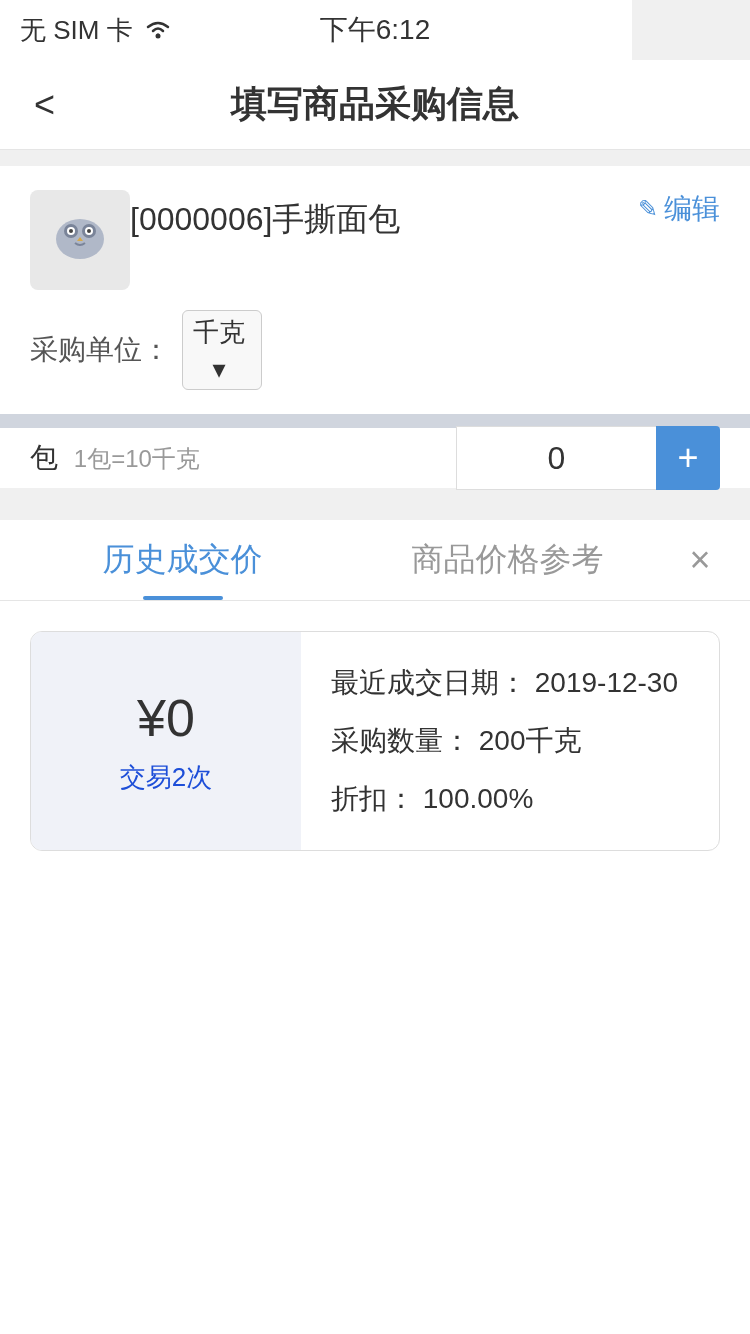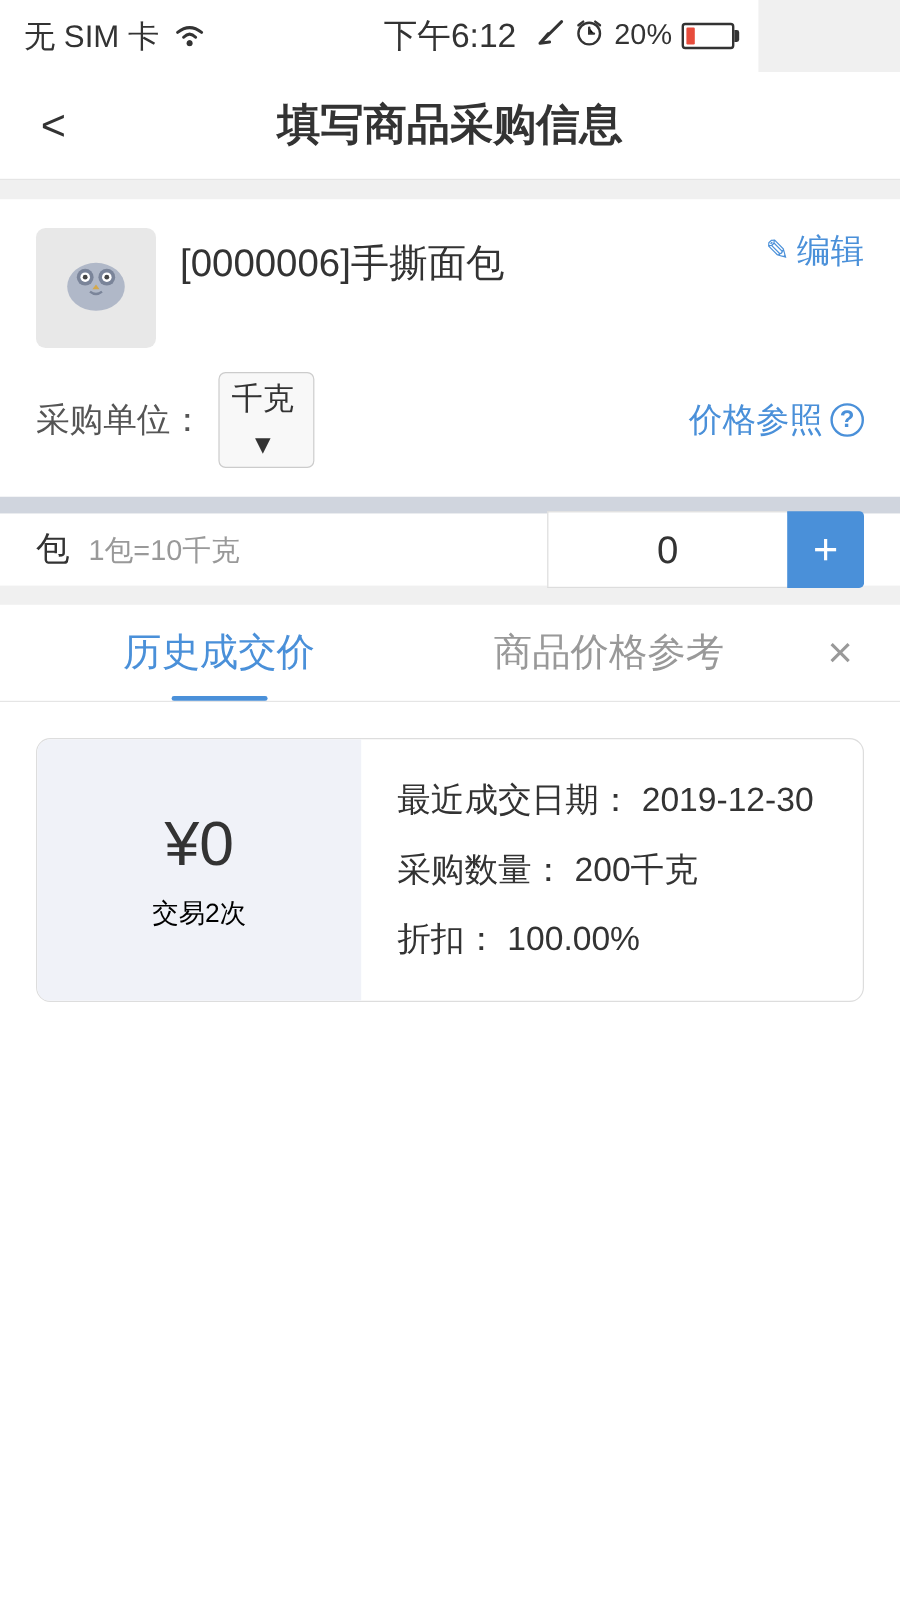--- a/index.html
+++ b/index.html
@@ -103,21 +103,20 @@
       padding: 24px 30px;
     }
     .product-header {
       display: flex;
       align-items: flex-start;
       justify-content: space-between;
     }
     .product-left {
       display: flex;
       align-items: flex-start;
-      gap: 20px;
     }
     .product-thumb {
       width: 100px;
       height: 100px;
       background: #e8e8e8;
       border-radius: 8px;
       display: flex;
       align-items: center;
       justify-content: center;
       flex-shrink: 0;
@@ -235,21 +234,21 @@
       display: flex;
       align-items: center;
       justify-content: center;
       cursor: pointer;
       border-radius: 0 4px 4px 0;
     }
 
     
     .tabs-panel {
       background: #fff;
-      margin-top: 16px;
+      margin-top: 32px;
     }
     .tabs-header {
       display: flex;
       align-items: center;
       border-bottom: 1px solid #e5e5e5;
       padding: 0 20px;
       position: relative;
     }
     .tab-item {
       flex: 1;
@@ -306,22 +305,22 @@
       justify-content: center;
       padding: 30px 20px;
       gap: 12px;
     }
     .history-price {
       font-size: 52px;
       color: #333;
       font-weight: 400;
     }
     .history-count {
-      font-size: 22px;
-      color: #000000;
+      font-size: 26px;
+      color: #1d4ed8;
     }
     .history-right {
       flex: 1;
       padding: 30px 30px;
       display: flex;
       flex-direction: column;
       gap: 16px;
       justify-content: center;
     }
     .history-detail-row {
@@ -346,39 +345,20 @@
     <span>
       <svg width="30" height="22" viewBox="0 0 30 22">
         <path d="M15 18 C15 18 15 18 15 18" stroke="#333" stroke-width="3" fill="none" stroke-linecap="round"></path>
         <path d="M10 14 Q15 9 20 14" stroke="#333" stroke-width="2.5" fill="none" stroke-linecap="round"></path>
         <path d="M5 10 Q15 2 25 10" stroke="#333" stroke-width="2.5" fill="none" stroke-linecap="round"></path>
         <circle cx="15" cy="19" r="2.5" fill="#333"></circle>
       </svg>
     </span>
   </div>
   <div class="status-center">下午6:12</div>
-  <div class="status-right">
-    <span>
-      <svg width="22" height="22" viewBox="0 0 22 22">
-        <path d="M2 20 L20 2 M2 20 L9 12 M2 20 L10 19" stroke="#333" stroke-width="2.5" fill="none" stroke-linecap="round"></path>
-      </svg>
-    </span>
-    <span>
-      <svg width="26" height="26" viewBox="0 0 26 26">
-        <circle cx="13" cy="14" r="9" stroke="#333" stroke-width="2" fill="none"></circle>
-        <path d="M13 9 L13 14 L17 14" stroke="#333" stroke-width="2" stroke-linecap="round"></path>
-        <path d="M4 7 L8 4" stroke="#333" stroke-width="2" stroke-linecap="round"></path>
-        <path d="M22 7 L18 4" stroke="#333" stroke-width="2" stroke-linecap="round"></path>
-      </svg>
-    </span>
-    <span>20%</span>
-    <div class="battery">
-      <div class="battery-fill"></div>
-    </div>
-  </div>
 </div>
 
 <div class="nav-bar">
   <div class="nav-back">&lt;</div>
   <div class="nav-title">填写商品采购信息</div>
 </div>
 
 <div class="product-card">
   <div class="product-header">
     <div class="product-left">
@@ -406,26 +386,20 @@
     </div>
   </div>
   <div class="product-meta">
     <div class="unit-row">
       <span>采购单位：</span>
       <div class="unit-select">
         <span>千克</span>
         <span>▾</span>
       </div>
     </div>
-    <div class="price-ref">
-      <span>价格参照</span>
-      <div class="help-circle">
-        <span>?</span>
-      </div>
-    </div>
   </div>
 </div>
 
 <div class="divider-strip"></div>
 
 <div class="quantity-row">
   <div>
     <span>包</span>
     <span class="qty-label-unit">1包=10千克</span>
   </div>

